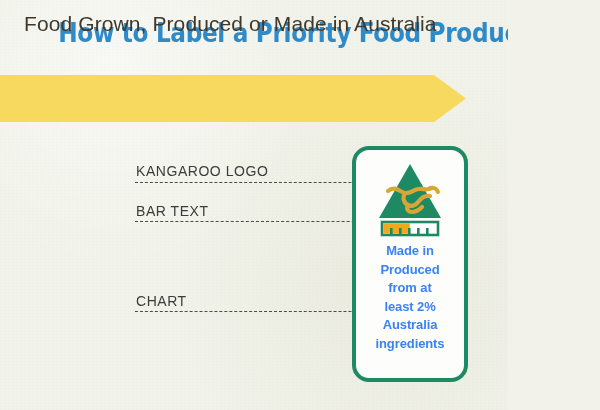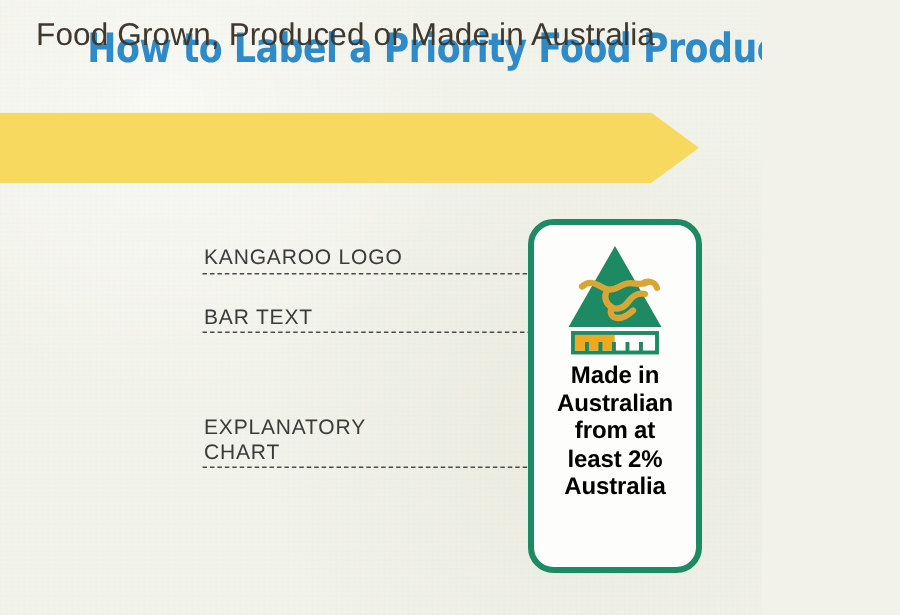--- a/index.html
+++ b/index.html
@@ -121,24 +121,24 @@
     transform: translateX(-50%);
     width: 70px;
     height: 78px;
   }
   #card-text {
     position: absolute;
     left: 4px;
     right: 4px;
     top: 92px;
     text-align: center;
-    font-size: 16px;
+    font-size: 13px;
     line-height: 18.5px;
     font-weight: 600;
-    color: #000000;
+    color: #3b82f6;
     letter-spacing: -0.1px;
   }
 
   
   #brand-logo {
     position: absolute;
     left: 528px;
     top: 356px;
     width: 58px;
     height: 46px;
@@ -184,21 +184,21 @@
   </div>
   <div class="leader" id="leader-kangaroo"></div>
 
   <div class="callout" id="callout-barchart">
     <div class="callout-label">BAR TEXT</div>
   </div>
   <div class="leader" id="leader-barchart"></div>
 
   <div class="callout" id="callout-explanatory">
     <div class="callout-label">
-      <span>EXPLANATORY</span><br>
+      <br>
       <span>CHART</span>
     </div>
   </div>
   <div class="leader" id="leader-explanatory"></div>
 
   <div id="label-card">
 
     <svg id="logo-mark" viewBox="0 0 70 78">
 
       <g>
@@ -218,21 +218,22 @@
         <rect x="15" y="68" width="2.6" height="7" fill="#1e8a63"></rect>
         <rect x="24" y="68" width="2.6" height="7" fill="#1e8a63"></rect>
         <rect x="33" y="68" width="2.6" height="7" fill="#1e8a63"></rect>
         <rect x="42" y="68" width="2.6" height="7" fill="#1e8a63"></rect>
         <rect x="51" y="68" width="2.6" height="7" fill="#1e8a63"></rect>
       </g>
     </svg>
 
     <div id="card-text">
       <span>Made in</span><br>
-      <span>Australian</span><br>
+      <span>Produced</span><br>
       <span>from at</span><br>
       <span>least 2%</span><br>
       <span>Australia</span><br>
+      <span>ingredients</span>
     </div>
   </div>
 
 
 </div>
 
 </body></html>

